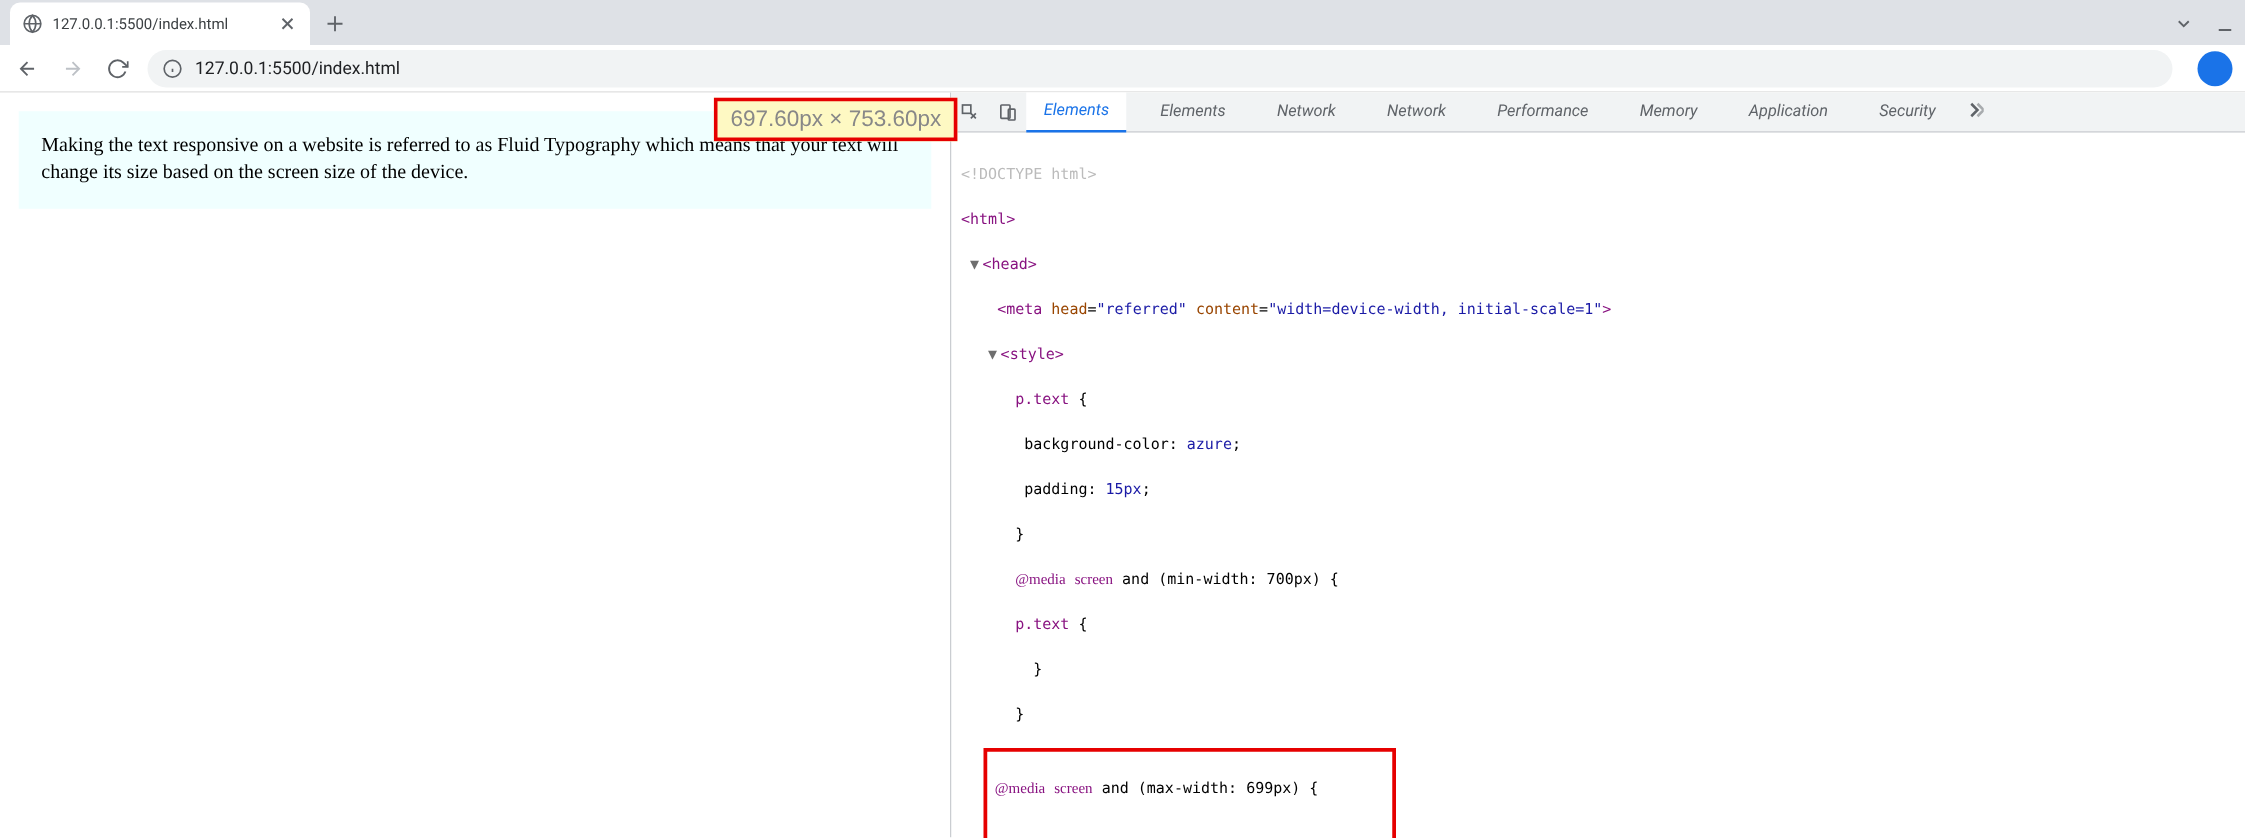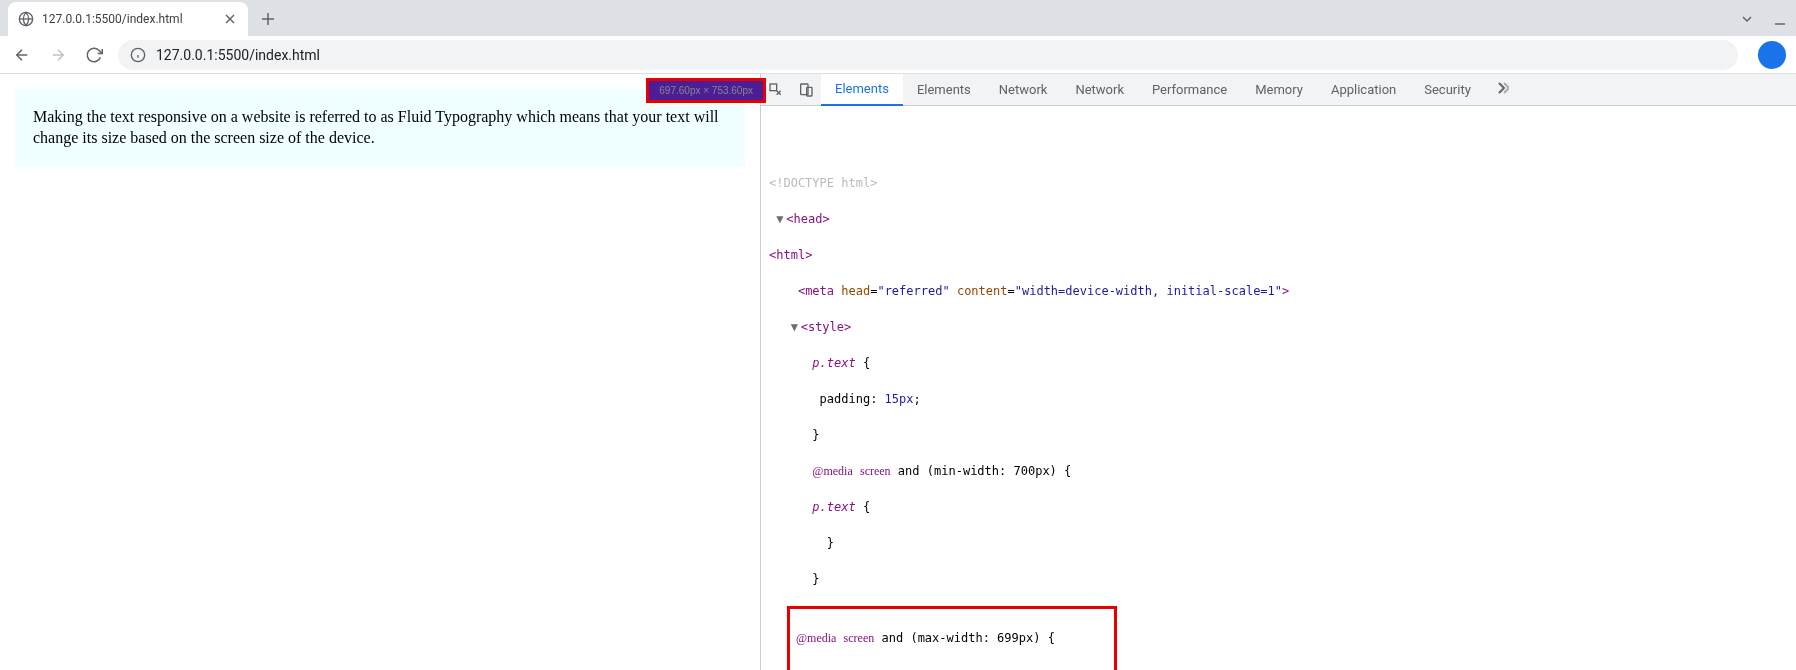--- a/index.html
+++ b/index.html
@@ -131,23 +131,23 @@
       font-family: Georgia, "Times New Roman", serif;
       font-size: 16px;
       line-height: 1.3;
       color: #000;
     }
     .dimension-badge {
       position: absolute;
       top: 4px;
       right: -6px;
       border: 3px solid #e60000;
-      background: #4c1d95;
+      background: #fef9c3;
       color: #888;
-      font-size: 10px;
+      font-size: 18px;
       padding: 4px 10px;
       font-family: -apple-system, sans-serif;
       z-index: 5;
     }
     
     
     .devtools {
       flex: 1;
       border-left: 1px solid #cacdd1;
       display: flex;
@@ -165,21 +165,22 @@
       width: 30px;
       height: 32px;
       display: flex;
       align-items: center;
       justify-content: center;
       color: #5f6368;
       cursor: pointer;
     }
     .dt-tabs {
       display: flex;
-      gap: 0;
+      gap: 13px;
+      font-style: italic;
     }
     .dt-tab {
       padding: 0 14px;
       height: 32px;
       display: flex;
       align-items: center;
       font-size: 13px;
       color: #5f6368;
       cursor: pointer;
     }
@@ -196,28 +197,27 @@
     
     .code-panel {
       flex: 1;
       overflow: auto;
       padding: 6px 8px;
       font-family: Menlo, Consolas, monospace;
       font-size: 12px;
       line-height: 18px;
       white-space: pre;
       position: relative;
-      margin-top: 44px;
     }
     .code-line { white-space: pre; }
     .arrow { color: #6e6e6e; display: inline-block; width: 10px; }
     .tag { color: #881280; }
     .attr-name { color: #994500; }
     .attr-val { color: #1a1aa6; }
-    .css-sel { color: #881280; font-style: italic; }
+    .css-sel { color: #881280; }
     .css-prop { color: #000; }
     .css-val { color: #1a1aa6; }
     .css-kw { color: #881280; font-family: Liberation Serif, serif; }
     .gray { color: #bbb; }
     
     .red-box {
       border: 3px solid #e60000;
       margin-left: 18px;
       margin-right: 8px;
       padding: 2px 6px;
@@ -324,25 +324,26 @@
         <div class="dt-tab">Security</div>
       </div>
       <span class="dt-more"><svg width="14" height="14" viewBox="0 0 14 14" fill="none" stroke="currentColor" stroke-width="2">
             <polyline points="4,2 9,7 4,12"></polyline>
             <polyline points="9,2 14,7 9,12" opacity="0.5"></polyline>
           </svg></span>
     </div>
 
     <div class="code-panel">
 <div class="code-line"><span class="gray">&lt;!DOCTYPE html&gt;</span></div>
+<div class="code-line"><span class="tag">&lt;<span>html</span>&gt;</span></div>
 <div class="code-line"> <span class="arrow">▼</span><span class="tag">&lt;<span>head</span>&gt;</span></div>
-<div class="code-line"><span class="tag">&lt;<span>html</span>&gt;</span></div>
 <div class="code-line">    <span class="tag">&lt;meta</span> <span class="attr-name">head</span>=<span class="attr-val">"<span>referred</span>"</span> <span class="attr-name">content</span>=<span class="attr-val">"<span>width=device-width, initial-scale=1</span>"</span><span class="tag">&gt;</span></div>
 <div class="code-line">   <span class="arrow">▼</span><span class="tag">&lt;<span>style</span>&gt;</span></div>
 <div class="code-line">      <span class="css-sel">p.text</span> {</div>
+<div class="code-line">       <span class="css-prop">background-color</span>: <span class="css-val">azure</span>;</div>
 <div class="code-line">       <span class="css-prop">padding</span>: <span class="css-val">15px</span>;</div>
 <div class="code-line">      }</div>
 <div class="code-line">      <span class="css-kw">@media</span> <span class="css-kw">screen</span> <span>and</span> <span>(min-width: 700px)</span> {</div>
 <div class="code-line">      <span class="css-sel">p.text</span> {</div>
 <div class="code-line">        }</div>
 <div class="code-line">      }</div>
 <div class="red-box">
 <div class="code-line"><span class="css-kw">@media</span> <span class="css-kw">screen</span> <span>and</span> <span>(max-width: 699px)</span> {</div>
 
 

